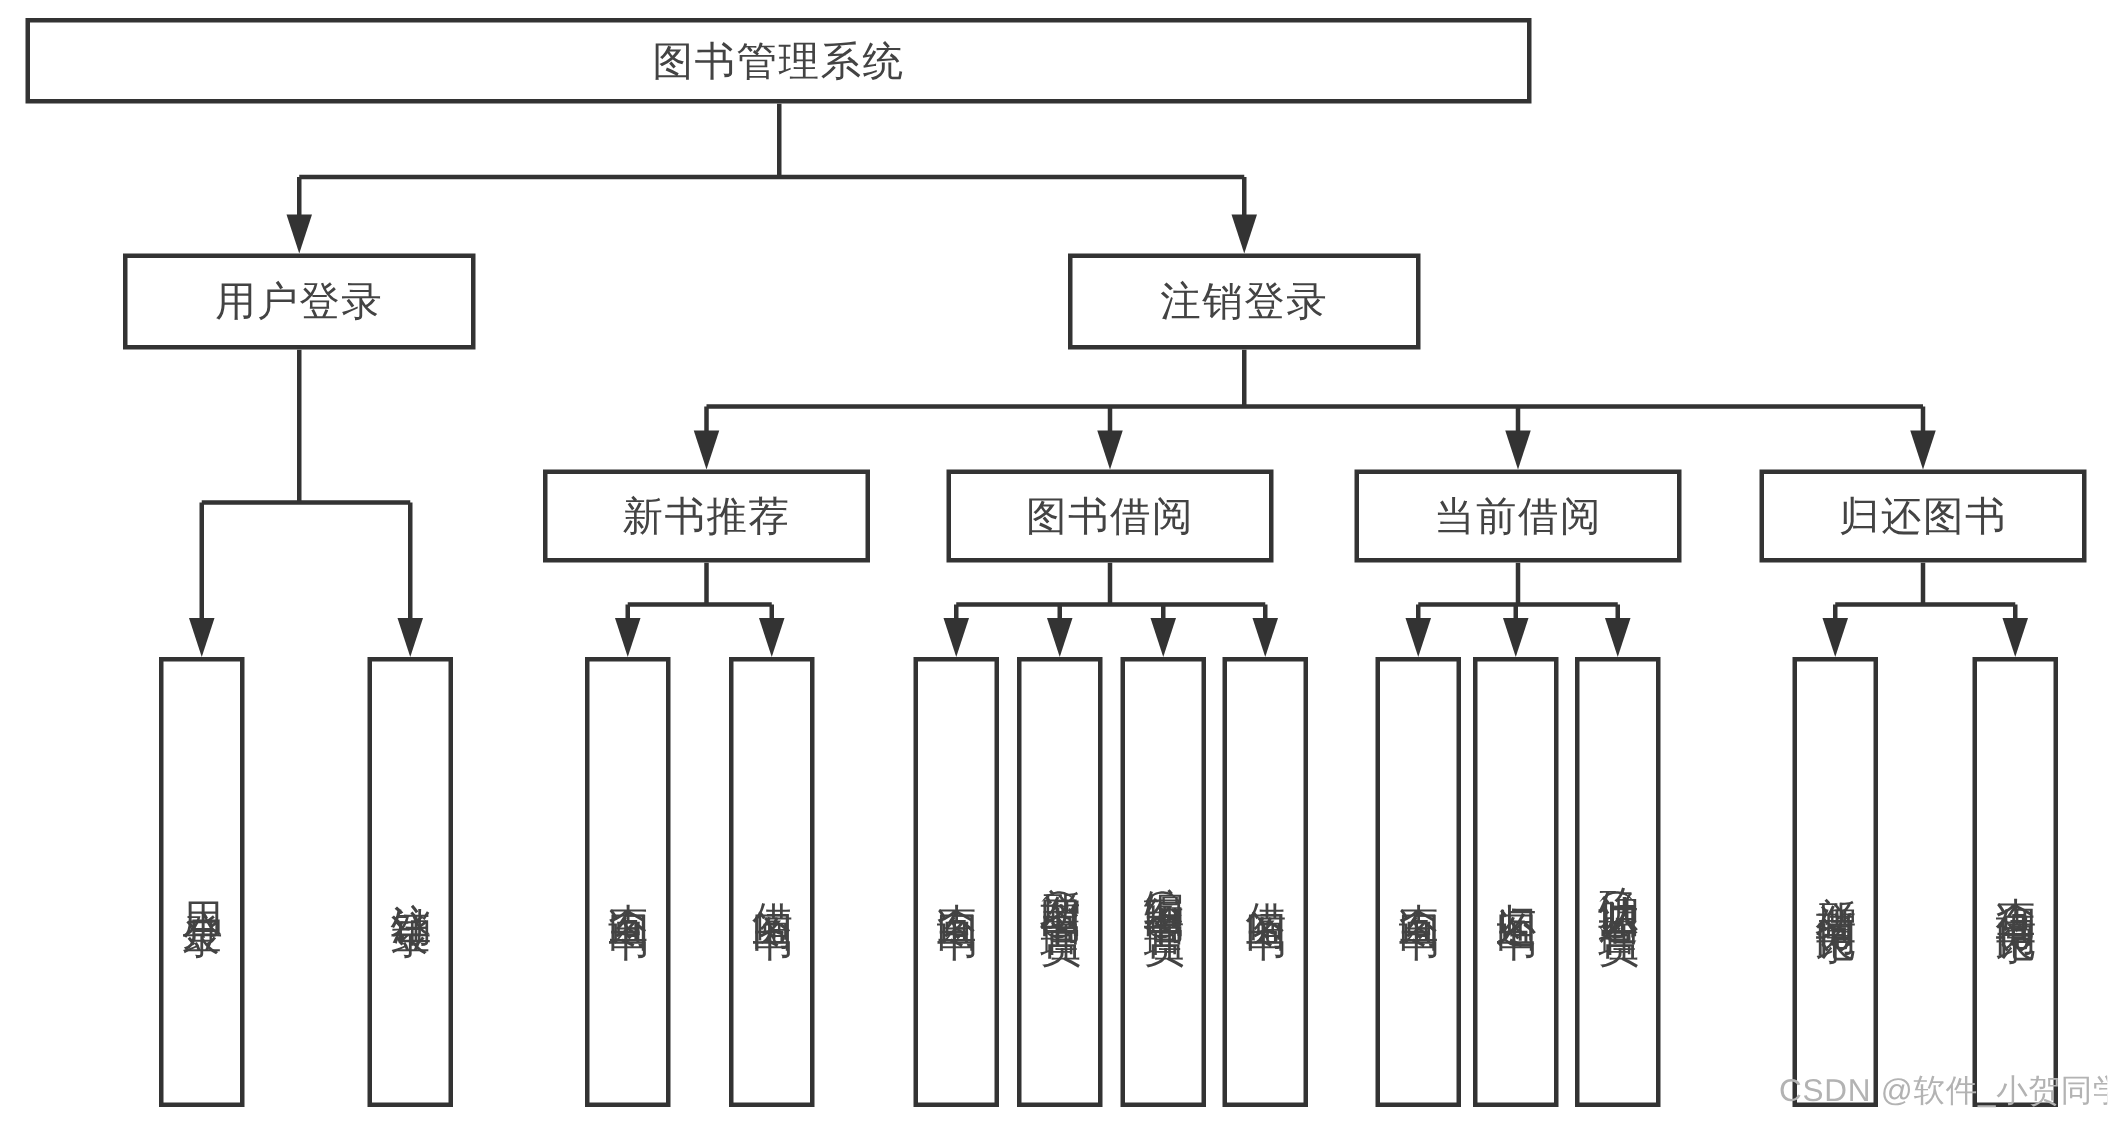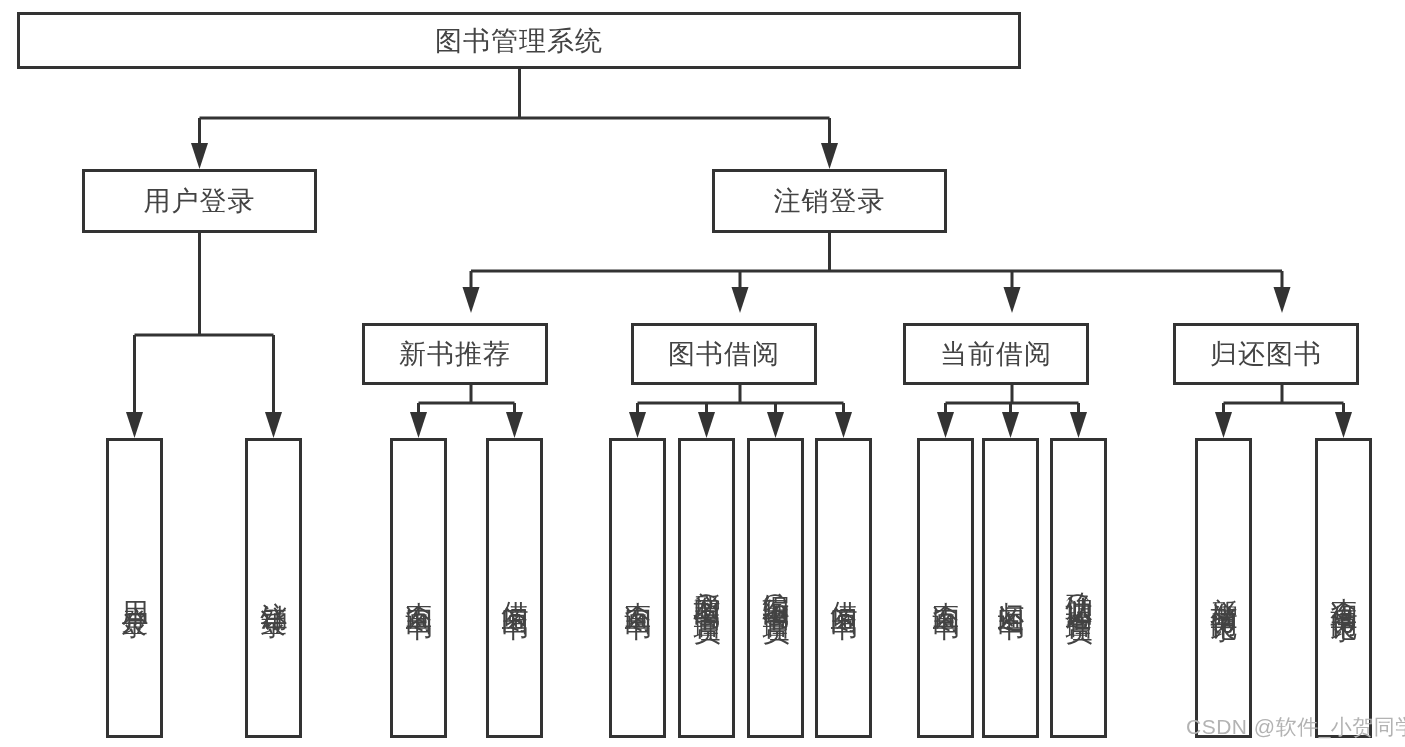--- a/index.html
+++ b/index.html
@@ -36,21 +36,21 @@
     line-height: 1;
     top: 438px; width: 57px; height: 300px;
   }
 
   
   .n-root          { left: 17px;  top: 12px;  width: 1004px; height: 57px; }
   
   .n-user-login    { left: 82px;  top: 169px; width: 235px;  height: 64px; }
   .n-book-mgmt     { left: 712px; top: 169px; width: 235px;  height: 64px; }
   
-  .lvl3            { top: 323px; width: 186px; height: 62px; }
+  .lvl3            { top: 313px; width: 218px; height: 62px; }
   .n-new-book-rec  { left: 362px;  }
   .n-book-borrow   { left: 631px;  }
   .n-current-borrow{ left: 903px;  }
   .n-borrow-record { left: 1173px; }
   
   .l-user-login { left: 106px; }
   .l-logout     { left: 245px; }
   .l-query1     { left: 390px; }
   .l-borrow1    { left: 486px; }
   .l-query2     { left: 609px; }

